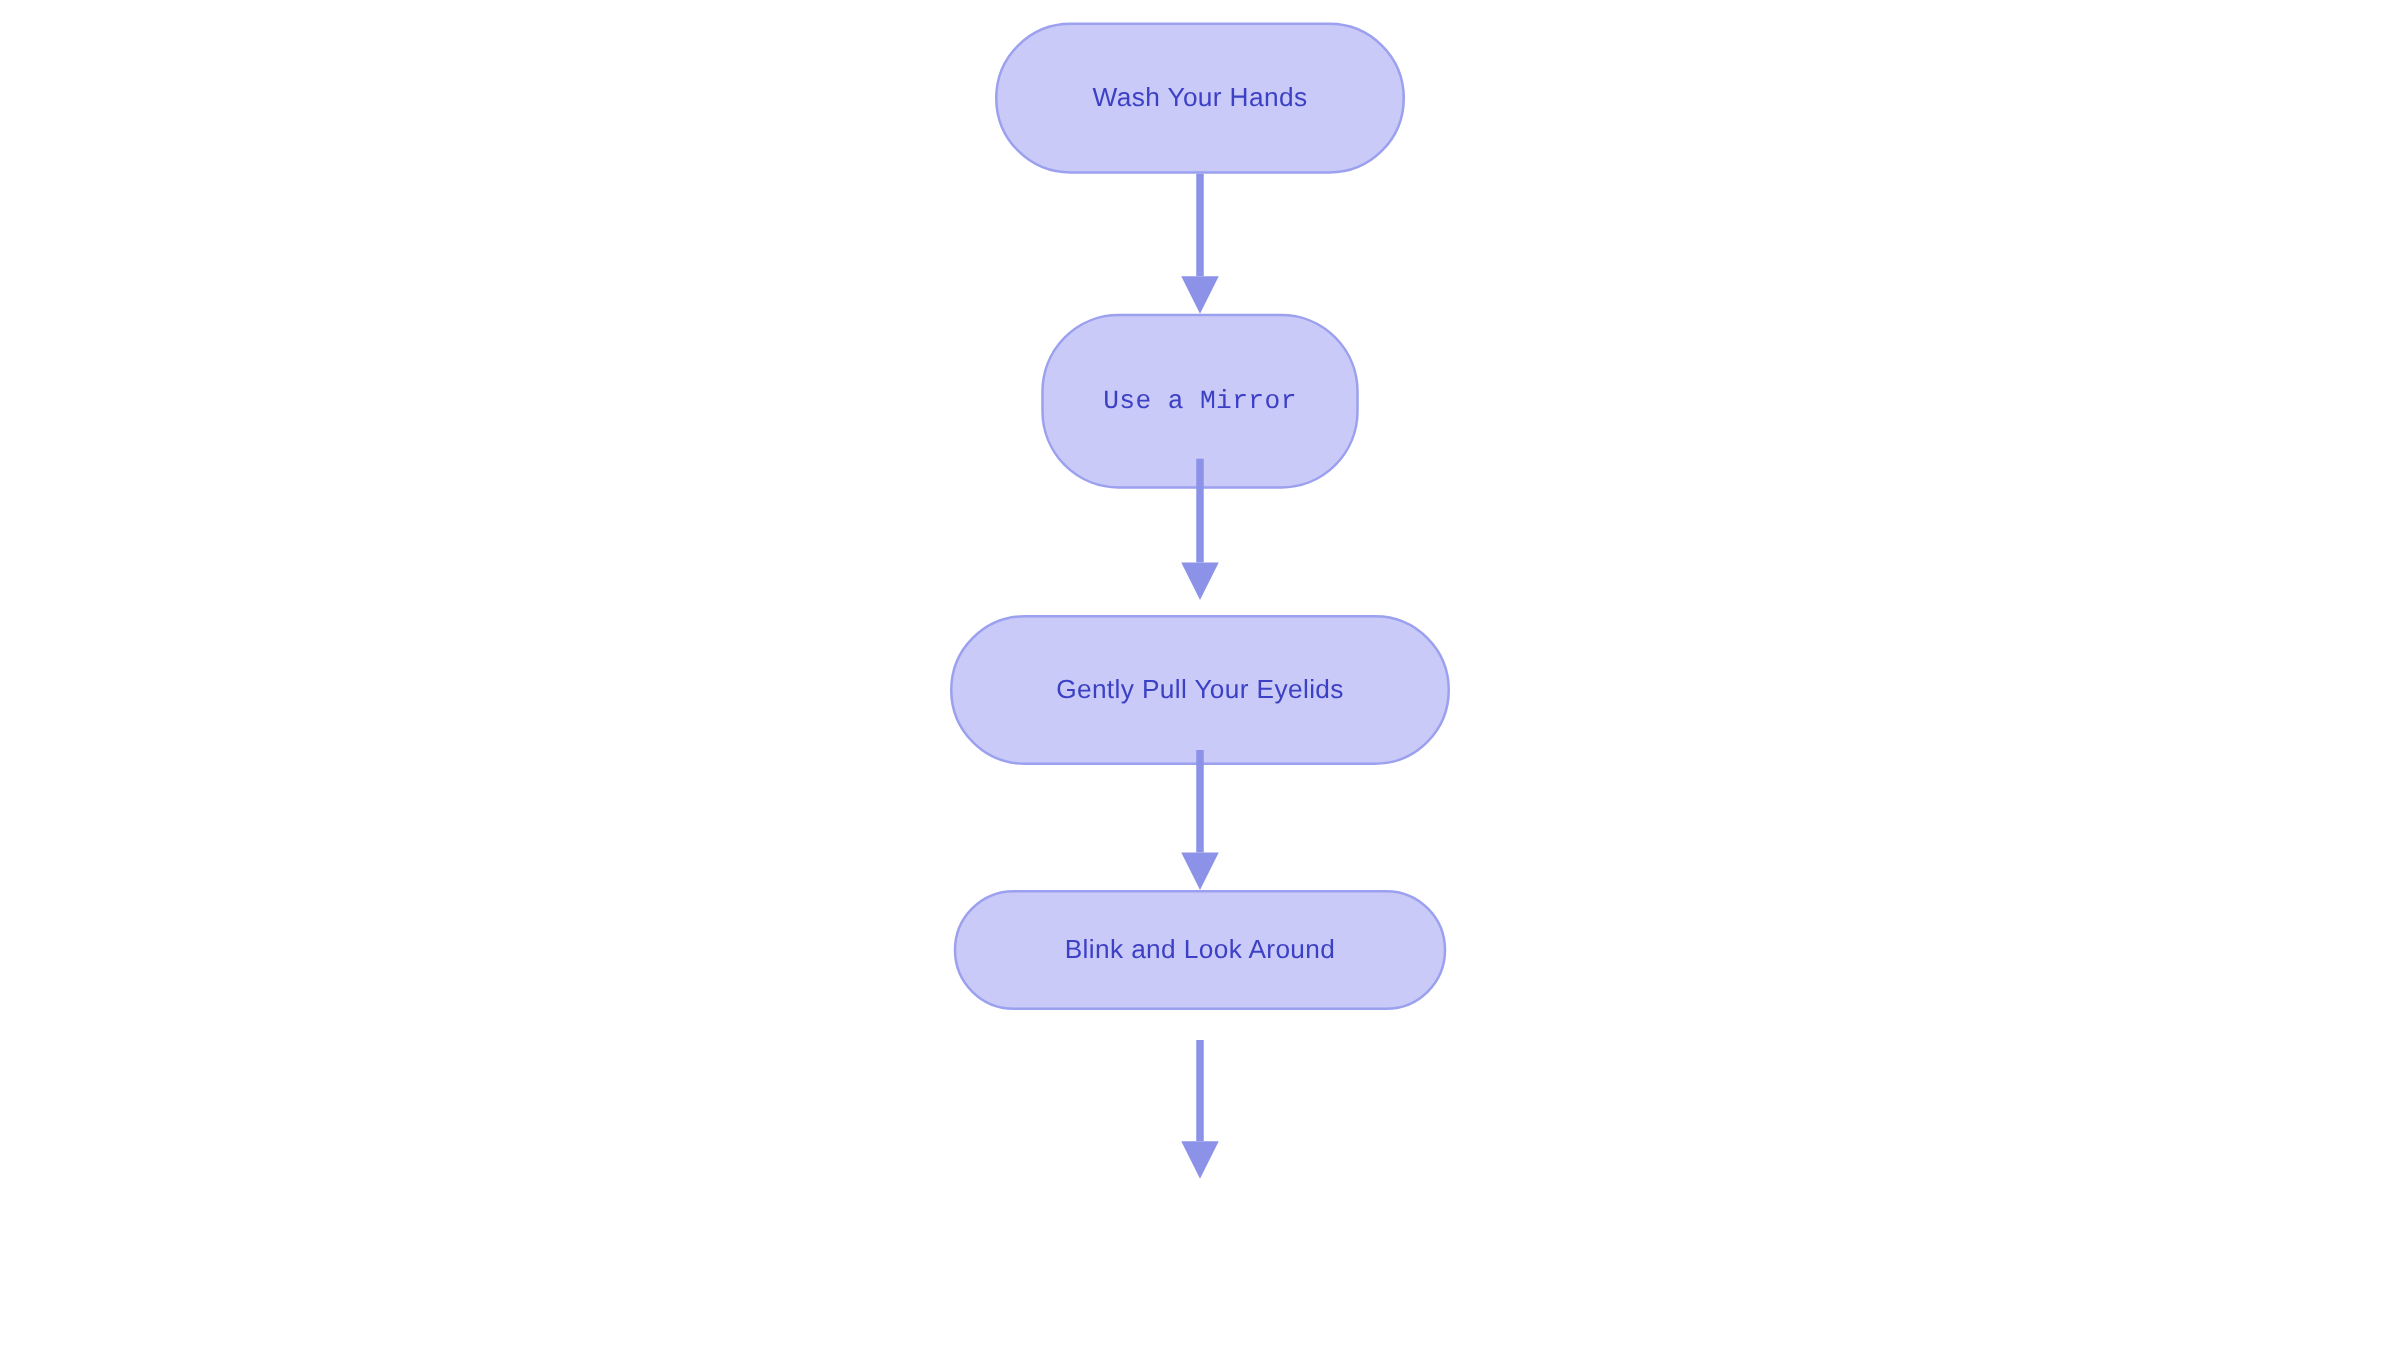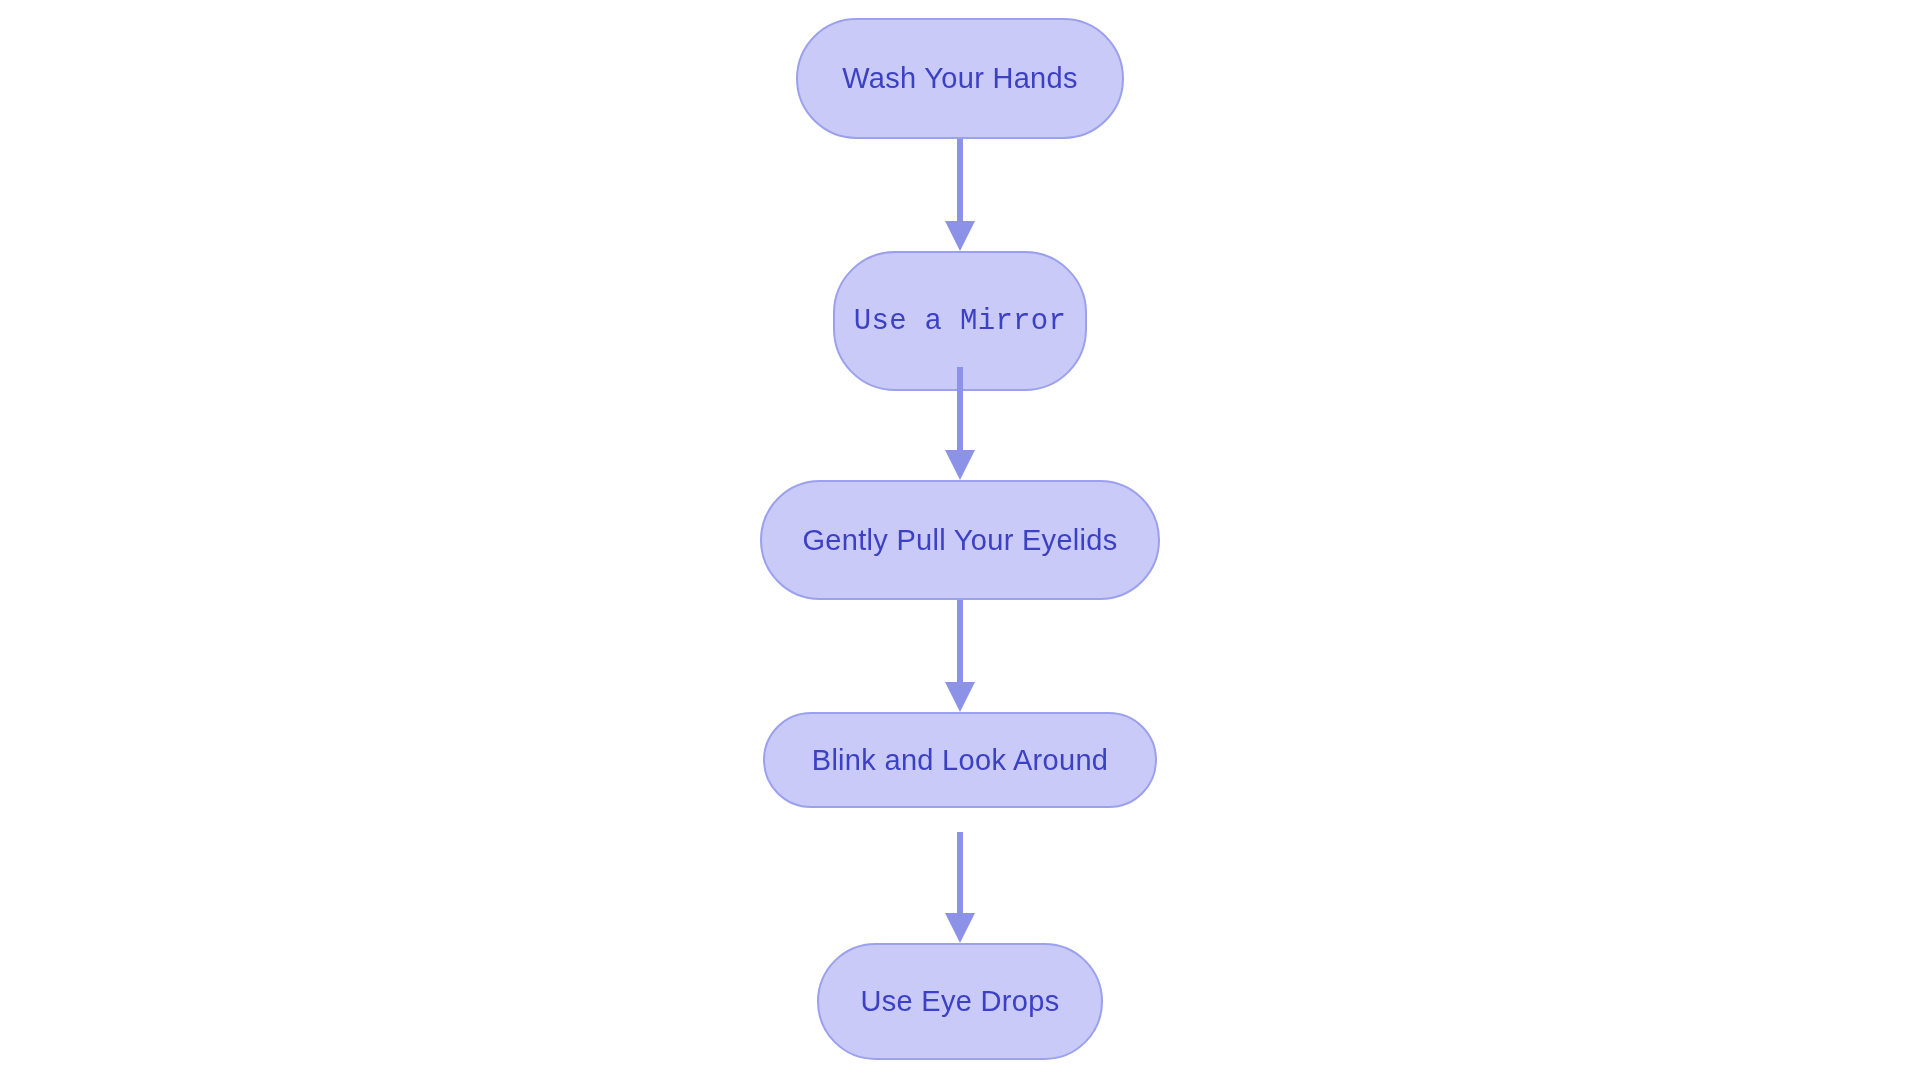--- a/index.html
+++ b/index.html
@@ -29,28 +29,28 @@
     transform: translateX(-50%);
     background: var(--node-fill);
     border: 2px solid var(--node-border);
     border-radius: 62px;
     display: flex;
     align-items: center;
     justify-content: center;
   }
   .flow-node .node-label {
     color: var(--node-text);
-    font-size: 29px;
+    font-size: 21px;
     font-weight: 400;
     letter-spacing: 0.3px;
     white-space: nowrap;
   }
   .node-1 { top: 18px;  height: 121px; width: 328px; }
   .node-2 { top: 251px; height: 140px; width: 254px; font-family: Liberation Mono, monospace; }
-  .node-3 { top: 480px; height: 120px; width: 400px; }
+  .node-3 { top: 492px; height: 120px; width: 400px; }
   .node-4 { top: 712px; height: 96px; width: 394px; }
   .node-5 { top: 943px; height: 117px; width: 286px; }
 
   .edge-arrow {
     position: absolute;
     left: 50%;
     transform: translateX(-50%);
     display: flex;
     flex-direction: column;
     align-items: center;
@@ -107,17 +107,14 @@
 
   <div class="flow-node node-4">
     <span class="node-label">Blink and Look Around</span>
   </div>
 
   <div class="edge-arrow edge-4">
     <div class="arrow-line"></div>
     <div class="arrow-head"></div>
   </div>
 
-  <div class="flow-node node-5">
-    <span class="node-label">Use Eye Drops</span>
-  </div>
 
 </div>
 
 </body></html>

